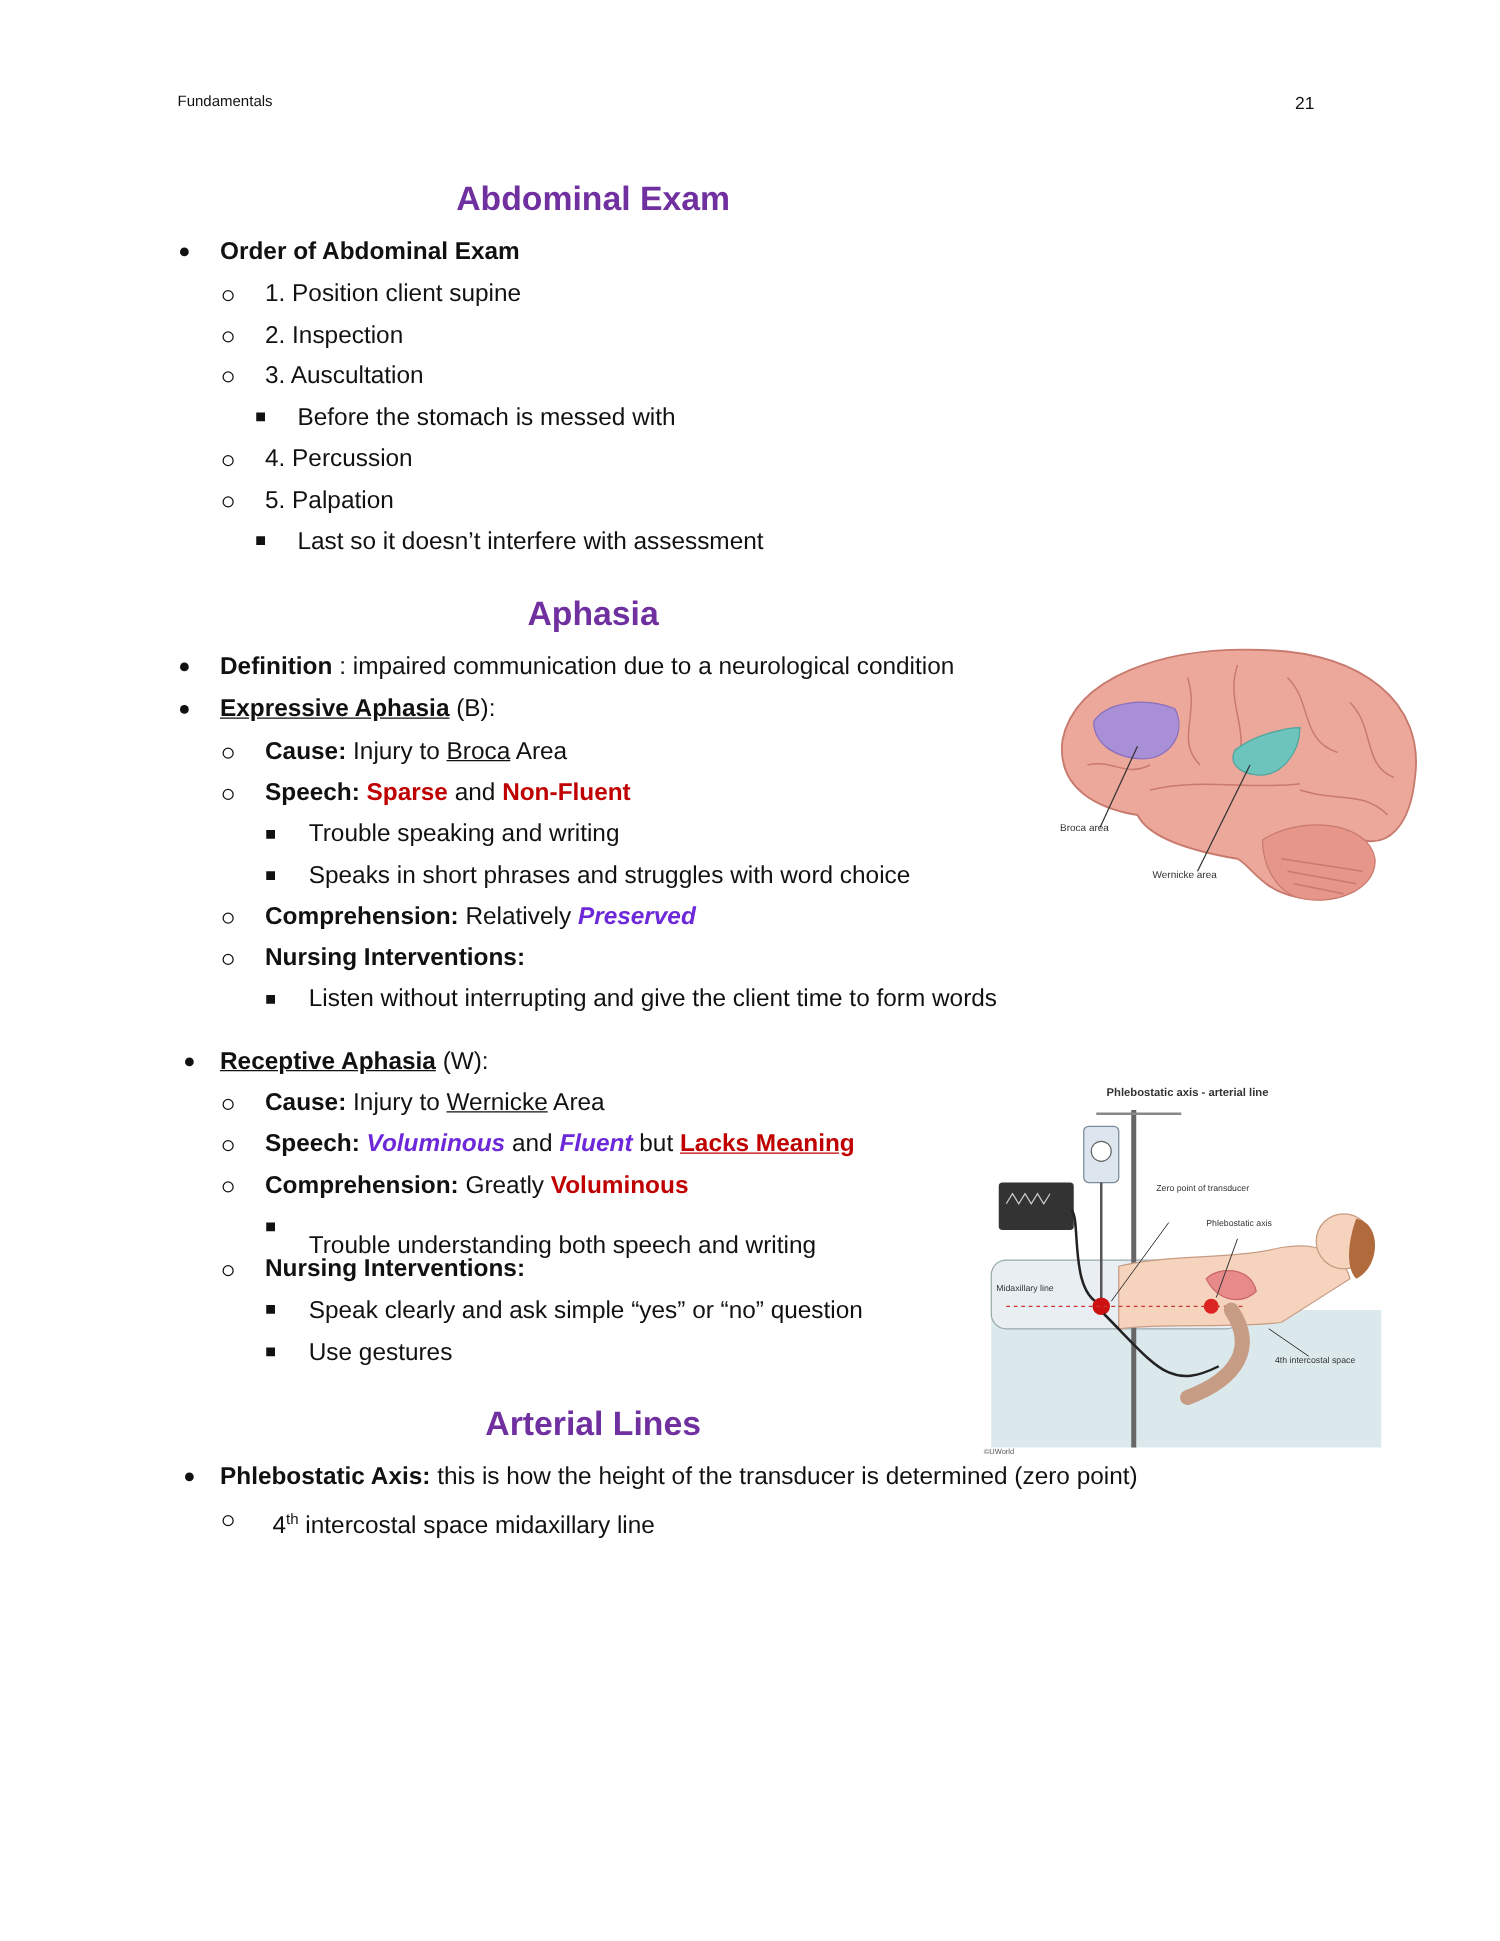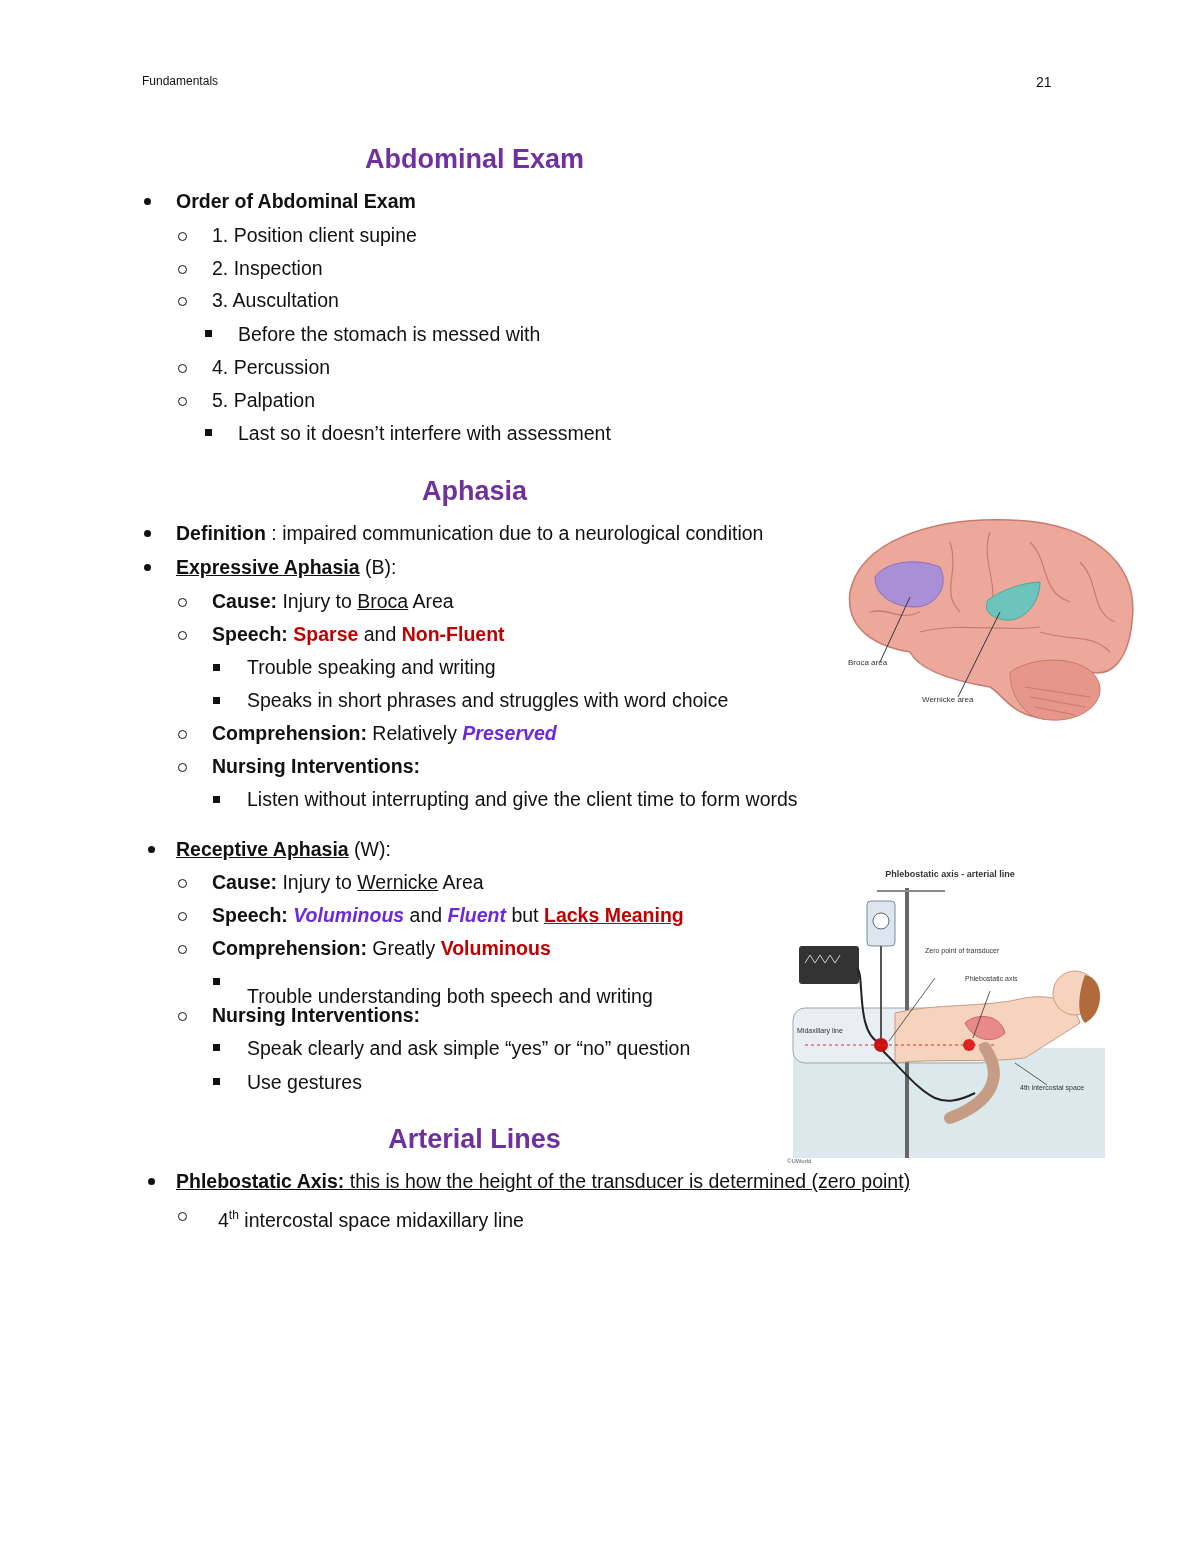--- a/index.html
+++ b/index.html
@@ -109,21 +109,21 @@
 <span class="b2" style="left:178px;top:1012px;"></span>
 <div class="line bold" style="left:212px;top:1003px;">Nursing Interventions:</div>
 <span class="b3" style="left:213px;top:1044px;"></span>
 <div class="line" style="left:247px;top:1036px;">Speak clearly and ask simple “yes” or “no” question</div>
 <span class="b3" style="left:213px;top:1078px;"></span>
 <div class="line" style="left:247px;top:1070px;">Use gestures</div>
 
 <div class="section-title" style="top:1124px;">Arterial Lines</div>
 
 <span class="b1" style="left:148px;top:1178px;"></span>
-<div class="line" style="left:176px;top:1169px;text-decoration:underline;">
+<div class="line" style="left:176px;top:1169px;">
   <span class="bold">Phlebostatic Axis:</span><span> this is how the height of the transducer is determined (zero point)</span>
 </div>
 <span class="b2" style="left:178px;top:1212px;"></span>
 <div class="line" style="left:218px;top:1203px;">
   <span>4</span><sup style="font-size:12px;">th</sup><span> intercostal space midaxillary line</span>
 </div>
 
 <div class="fig" style="left:840px;top:512px;width:330px;height:225px;">
   <svg width="330" height="225" viewBox="0 0 330 225">
     <path d="M10 80 C 20 30, 90 5, 170 8 C 250 10, 300 50, 292 110 C 288 150, 270 165, 250 160 C 260 190, 230 215, 195 205 C 170 200, 160 180, 150 175 C 120 170, 80 160, 70 140 C 40 135, 5 120, 10 80 Z" fill="#eda89c" stroke="#c97a6e" stroke-width="1.5"></path>

